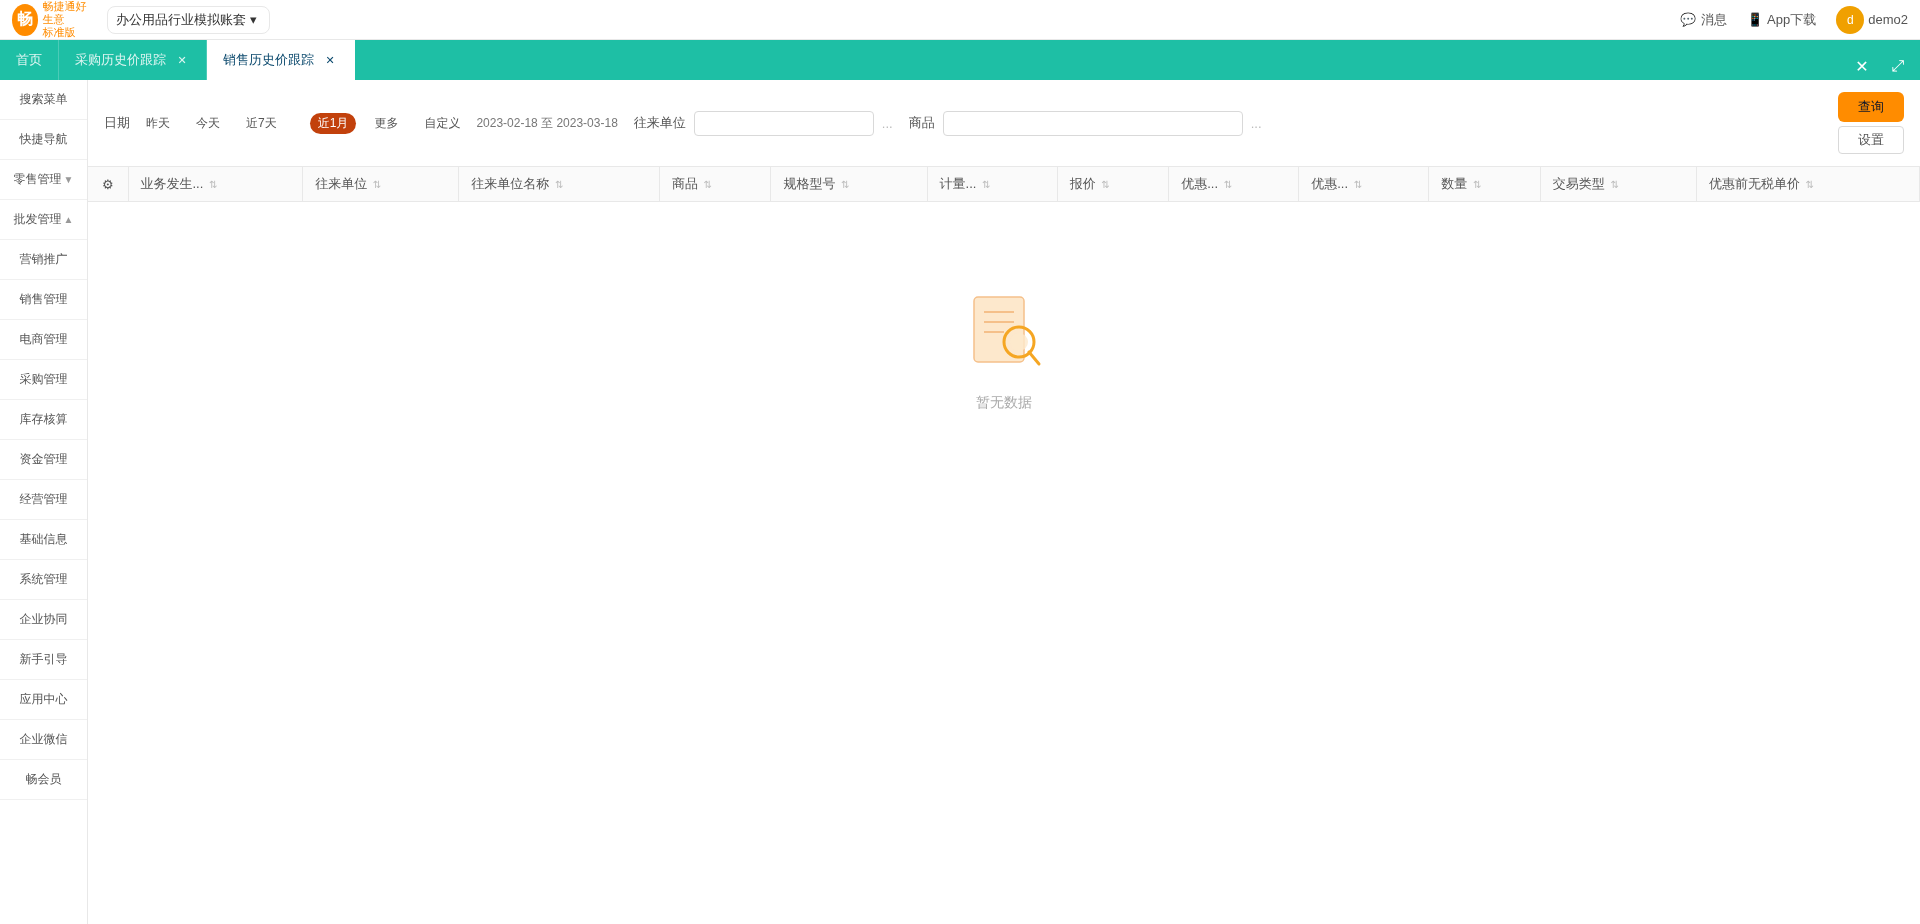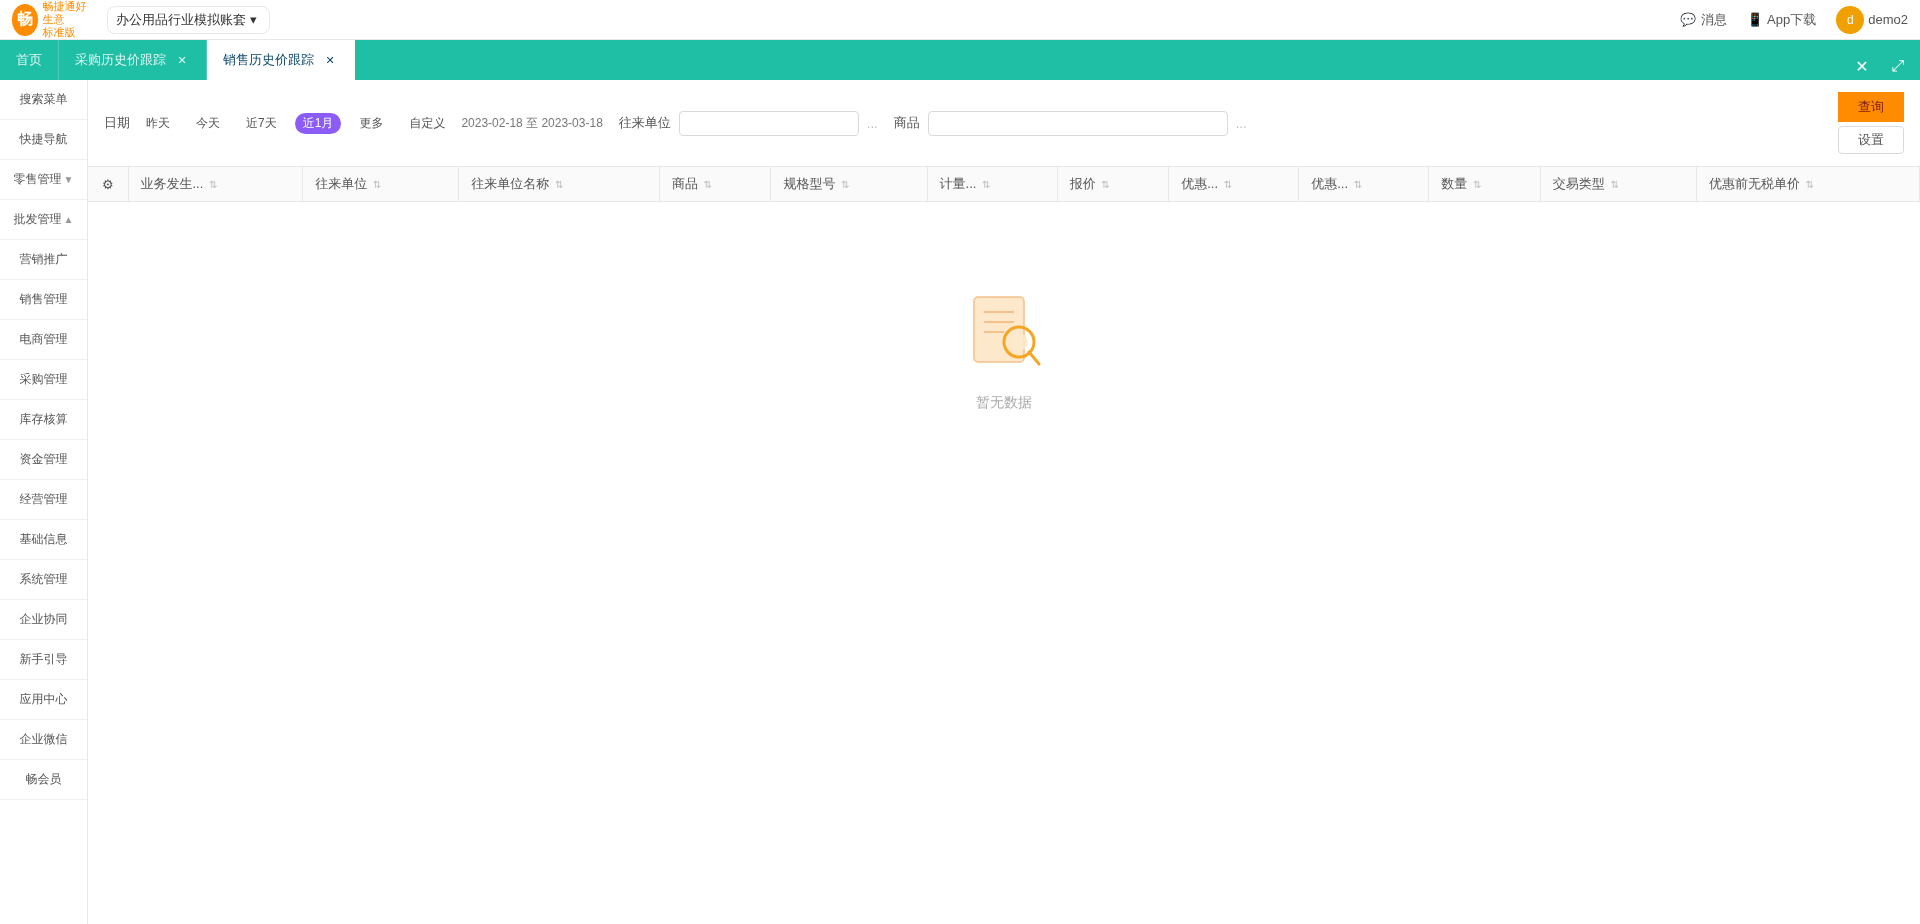--- a/index.html
+++ b/index.html
@@ -242,23 +242,24 @@
       gap: 10px;
     }
     .date-option {
       padding: 2px 8px;
       font-size: 12px;
       cursor: pointer;
       color: #555;
       border-radius: 3px;
     }
     .date-option.active {
-      background: #8b5cf6;
+      background: #c2410c;
       color: white;
       border-radius: 12px;
+      margin-left: 15px;
     }
     .date-range {
       font-size: 12px;
       color: #777;
     }
     .filter-input {
       border: 1px solid #d9d9d9;
       border-radius: 4px;
       padding: 4px 8px;
       font-size: 13px;
@@ -266,23 +267,23 @@
       color: #333;
       outline: none;
     }
     .filter-dots {
       color: #bbb;
       font-size: 13px;
       cursor: pointer;
     }
     .btn-query {
       background: #ff8c00;
-      color: #7f1d1d;
+      color: #0f172a;
       border: none;
-      border-radius: 0;
+      border-radius: 6px;
       padding: 6px 20px;
       font-size: 13px;
       cursor: pointer;
     }
     .btn-settings {
       background: #fff;
       color: #555;
       border: 1px solid #d9d9d9;
       border-radius: 4px;
       padding: 4px 12px;

